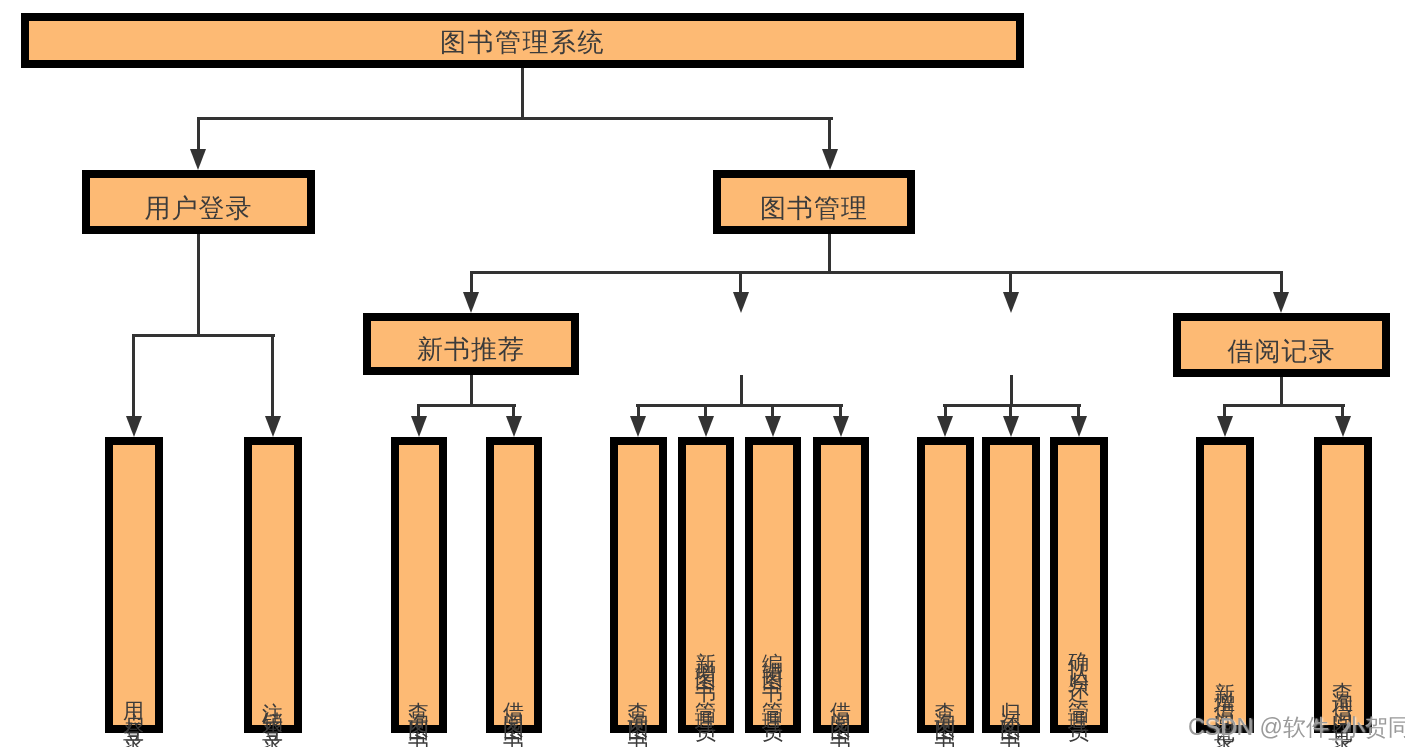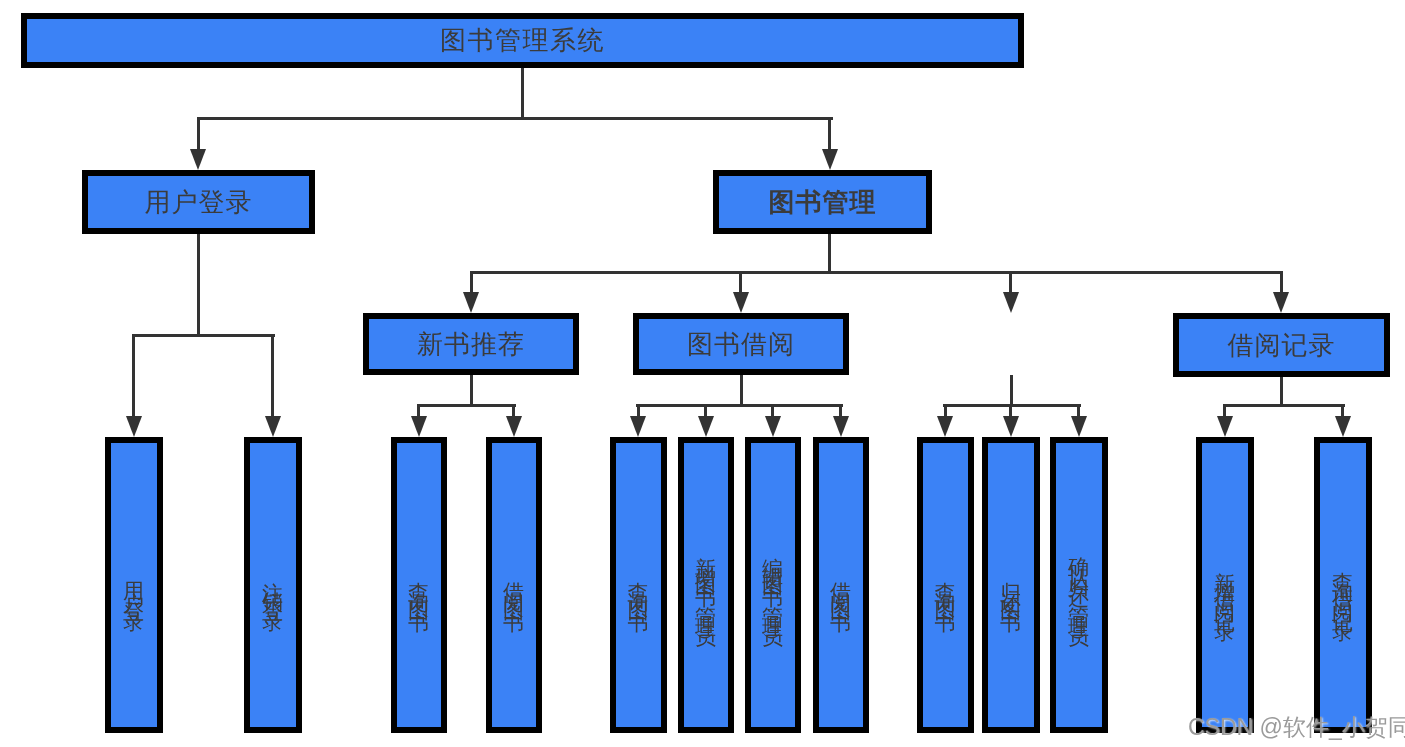--- a/index.html
+++ b/index.html
@@ -6,22 +6,22 @@
   .canvas{
     position:relative;
     width:1405px;height:747px;
     background:#ffffff;
     font-family:"Liberation Sans","DejaVu Sans",sans-serif;
     overflow:hidden;
   }
   
   .box{
     position:absolute;box-sizing:border-box;
-    border:6px solid #000000;background:#3b82f6;
-    display:flex;align-items:center;justify-content:center;
+    border:8px solid #000000;background:#fdba74;
+    display:flex;align-items:flex-end;justify-content:center;
     color:#3b3b3b;
   }
   .box.h{font-size:26px;letter-spacing:1px;white-space:nowrap;}
   .box.leaf{font-size:21px;}
   .box.leaf .vtxt{
     writing-mode:vertical-rl;
     text-orientation:mixed;
     letter-spacing:10px;
     line-height:1;
   }
@@ -109,29 +109,26 @@
   <div class="vl" style="left:1341px;top:404px;height:14px;"></div>
   <div class="ah" style="left:1335px;top:416px;"></div>
 
   <div class="box h" style="left:21px;top:13px;width:1003px;height:55px;letter-spacing:1.5px;">
     <span>图书管理系统</span>
   </div>
 
   <div class="box h" style="left:82px;top:170px;width:233px;height:64px;">
     <span>用户登录</span>
   </div>
-  <div class="box h" style="left:713px;top:170px;width:219px;height:64px;font-weight:bold;">
+  <div class="box h" style="left:713px;top:170px;width:202px;height:64px;">
     <span>图书管理</span>
   </div>
 
   <div class="box h" style="left:363px;top:313px;width:216px;height:62px;">
     <span>新书推荐</span>
-  </div>
-  <div class="box h" style="left:633px;top:313px;width:216px;height:62px;">
-    <span>图书借阅</span>
   </div>
   <div class="box h" style="left:1173px;top:313px;width:217px;height:64px;">
     <span>借阅记录</span>
   </div>
 
   <div class="box leaf" style="left:105px;top:437px;width:58px;height:296px;">
     <span class="vtxt">用户登录</span>
   </div>
   <div class="box leaf" style="left:244px;top:437px;width:58px;height:296px;">
     <span class="vtxt">注销登录</span>

